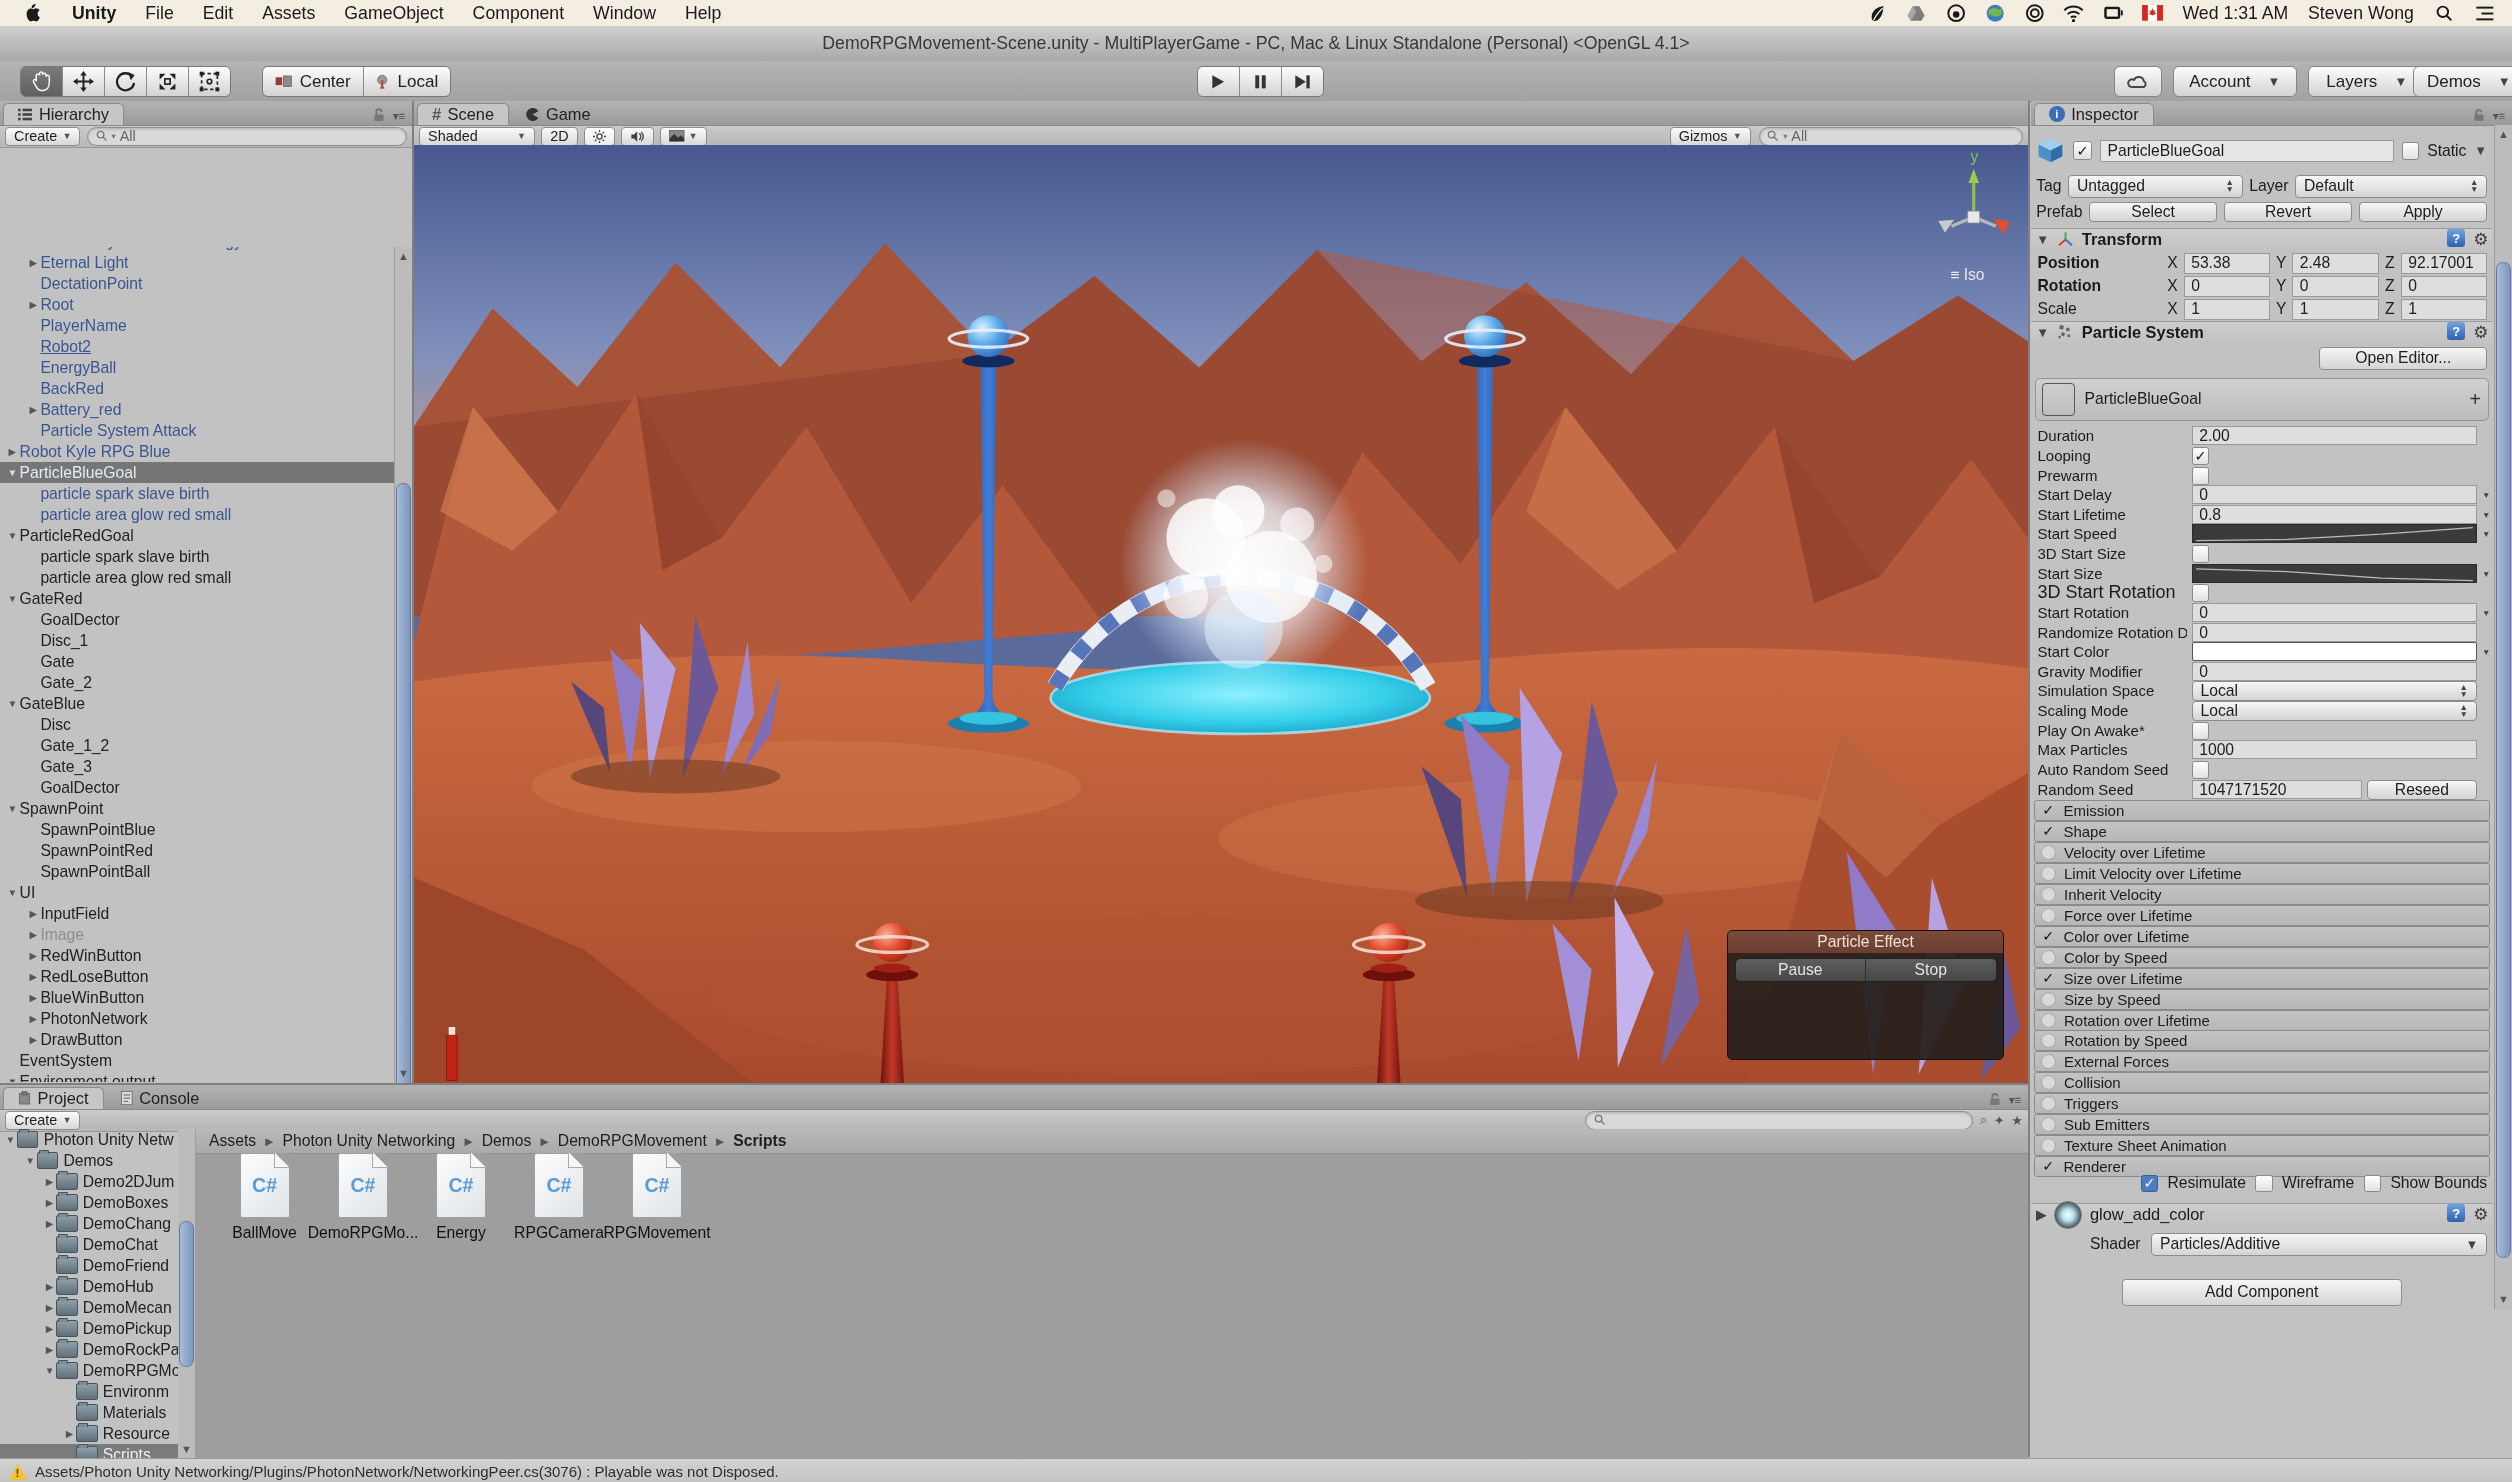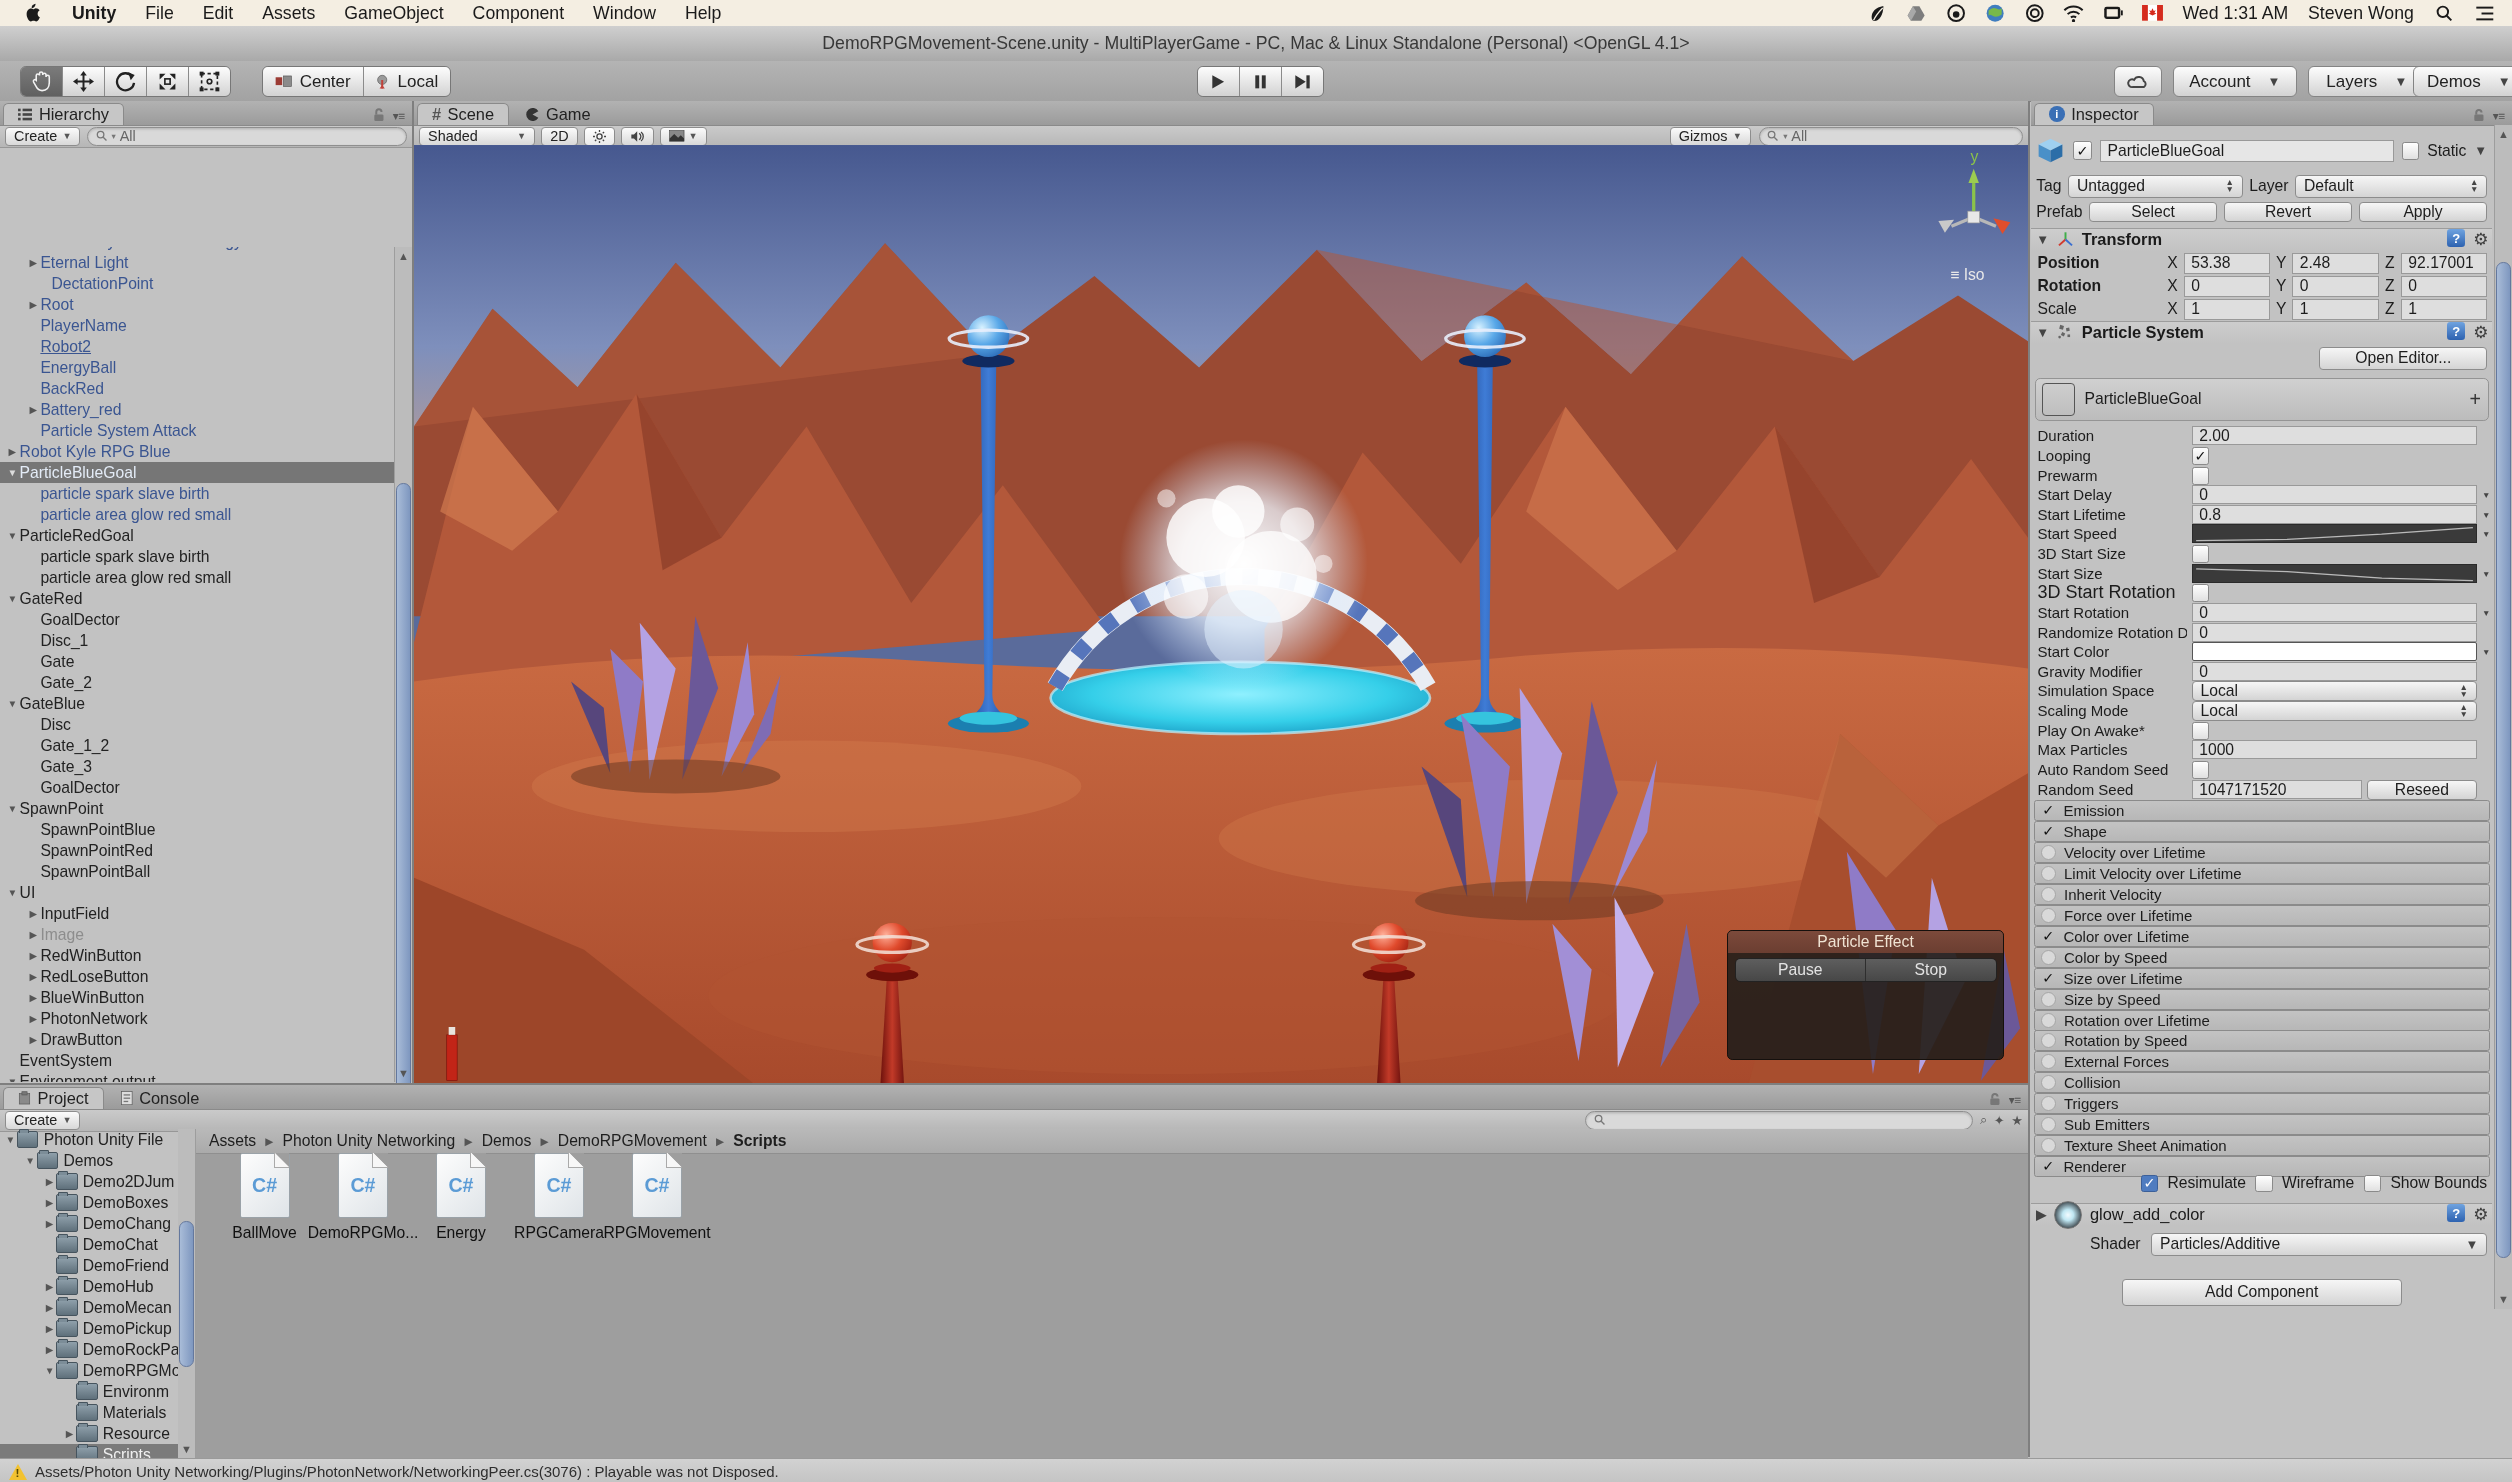--- a/index.html
+++ b/index.html
@@ -376,21 +376,21 @@
   </div>
   <div id="hier-list">
       <div class="h-row blue" style="padding-left:26px;margin-top:-15.7px;">
         <span class="arr"></span>
         <span>Particle System Lose Energy</span>
       </div>
       <div class="h-row blue" style="padding-left:26px;">
         <span class="arr">▶</span>
         <span>Eternal Light</span>
       </div>
-      <div class="h-row blue" style="padding-left:26px;margin-left:11px;">
+      <div class="h-row blue" style="padding-left:26px;">
         <span class="arr"></span>
         <span>DectationPoint</span>
       </div>
       <div class="h-row blue" style="padding-left:26px;">
         <span class="arr">▶</span>
         <span>Root</span>
       </div>
       <div class="h-row blue" style="padding-left:26px;">
         <span class="arr"></span>
         <span>PlayerName</span>
@@ -1165,21 +1165,21 @@
         </svg>
     </div>
     <span style="color:#555;font-size:13px">⌕</span>
     <span style="color:#555;font-size:13px">✦</span>
     <span style="color:#555;font-size:13px">★</span>
   </div>
   <div id="ptree">
       <div class="p-row" style="padding-left:3.9px">
         <span class="arr">▼</span>
         <span class="folder"></span>
-        <span>Photon Unity File</span>
+        <span>Photon Unity Netw</span>
       </div>
       <div class="p-row" style="padding-left:23.6px">
         <span class="arr">▼</span>
         <span class="folder"></span>
         <span>Demos</span>
       </div>
       <div class="p-row" style="padding-left:43px">
         <span class="arr">▶</span>
         <span class="folder"></span>
         <span>Demo2DJum</span>

